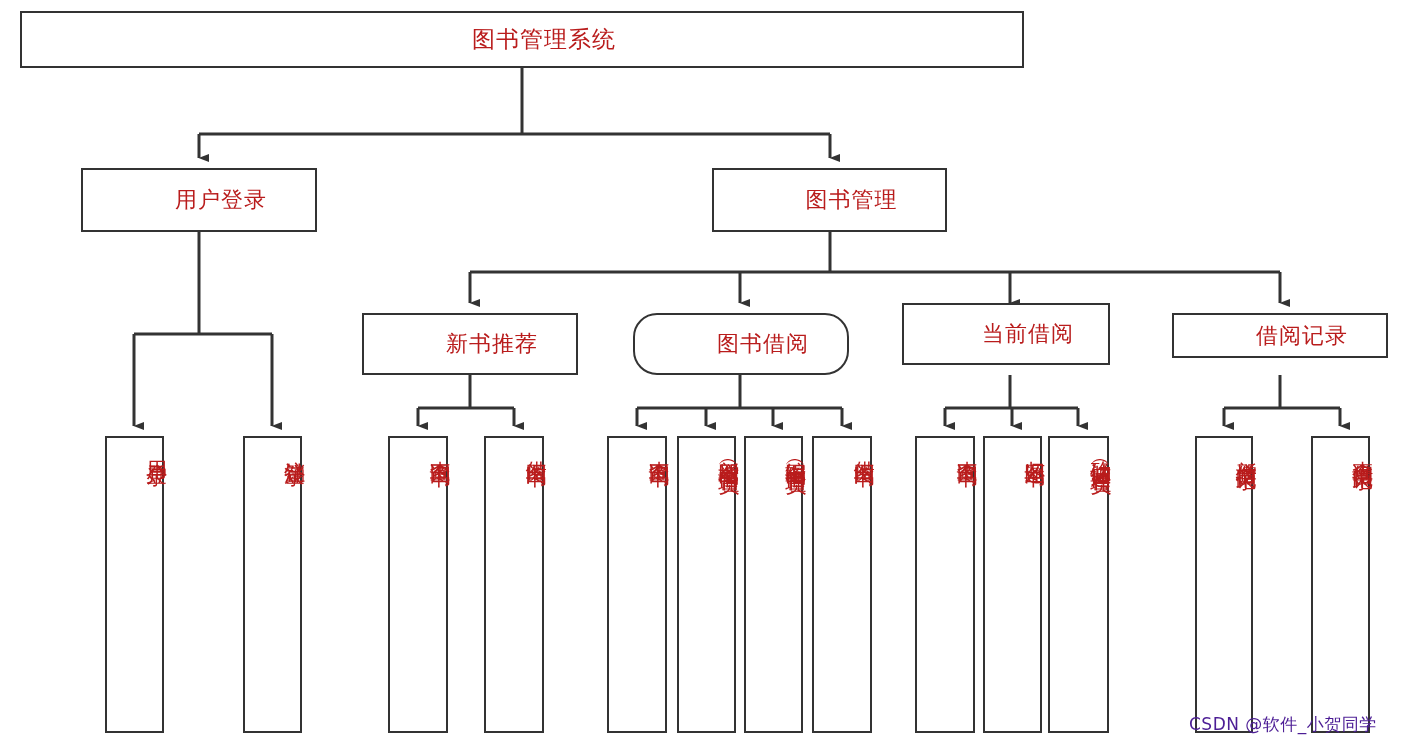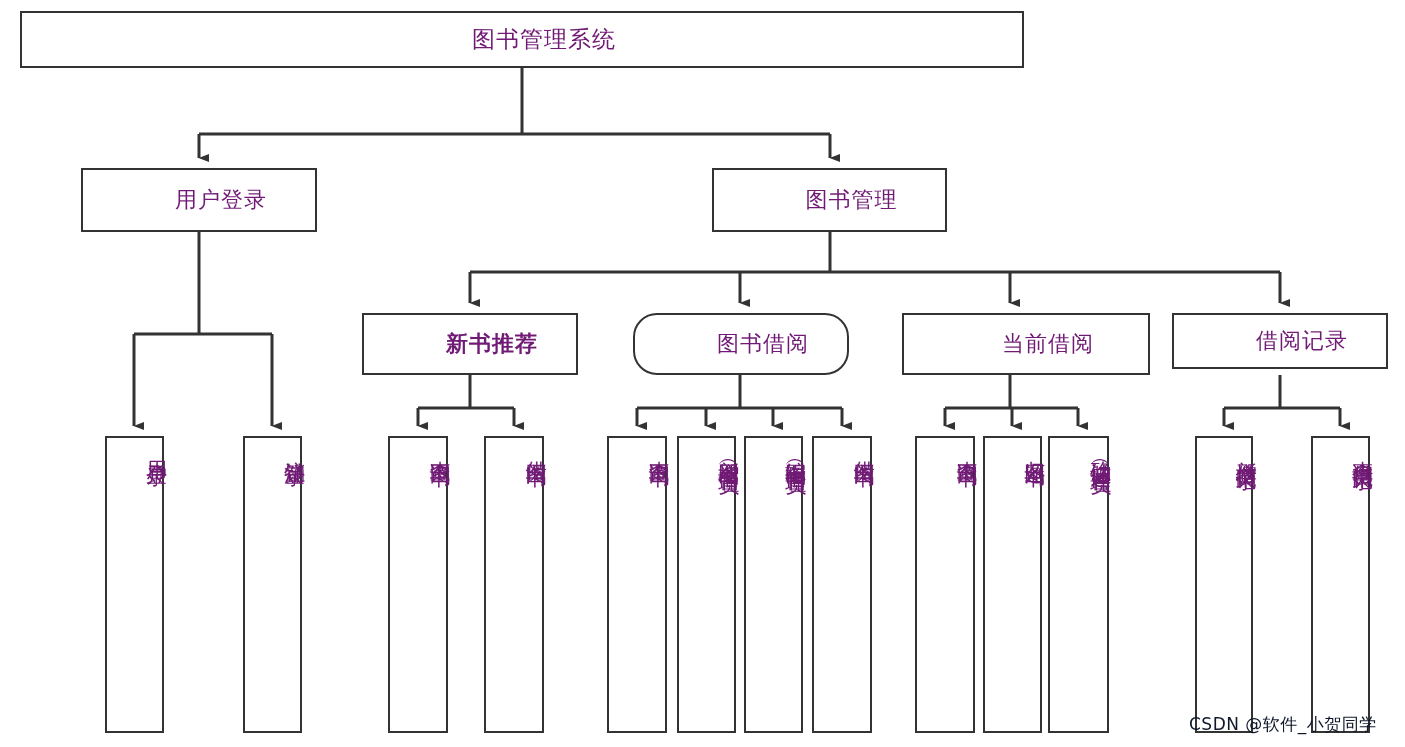--- a/index.html
+++ b/index.html
@@ -26,21 +26,21 @@
     pointer-events: none;
   }
   .node {
     position: absolute;
     box-sizing: border-box;
     background: #ffffff;
     border: 2.5px solid #333333;
     display: flex;
     align-items: center;
     justify-content: center;
-    color: #701a75;
+    color: #b91c1c;
     padding-left: 44px;
   }
   .node.h {
     font-size: 22px;
     letter-spacing: 1px;
   }
   .node.root {
     font-size: 23px;
     letter-spacing: 1px;
   }
@@ -56,21 +56,21 @@
     line-height: 1.06;
     letter-spacing: 2px;
     white-space: nowrap;
     display: block;
   }
   .watermark {
     position: absolute;
     left: 1189px;
     top: 713px;
     font-size: 17px;
-    color: #0f172a;
+    color: #4c1d95;
     letter-spacing: 0.5px;
     white-space: nowrap;
   }
 </style>
 </head>
 <body>
 
 <div id="canvas">
 
   <svg class="wires" viewBox="0 0 1405 747" xmlns="http://www.w3.org/2000/svg">
@@ -130,30 +130,30 @@
     <span>图书管理系统</span>
   </div>
 
   <div class="node h" style="left:81px; top:168px; width:236px; height:64px;">
     <span>用户登录</span>
   </div>
   <div class="node h" style="left:712px; top:168px; width:235px; height:64px;text-align:center;">
     <span>图书管理</span>
   </div>
 
-  <div class="node h" style="left:362px; top:313px; width:216px; height:62px;font-weight:bold;">
+  <div class="node h" style="left:362px; top:313px; width:216px; height:62px;">
     <span>新书推荐</span>
   </div>
   <div class="node h" style="left:633px; top:313px; width:216px; height:62px;border-radius:24px;">
     <span>图书借阅</span>
   </div>
-  <div class="node h" style="left:902px; top:313px; width:248px; height:62px;align-items:center;">
+  <div class="node h" style="left:902px; top:303px; width:208px; height:62px;align-items:center;">
     <span>当前借阅</span>
   </div>
-  <div class="node h" style="left:1172px; top:313px; width:216px; height:56px;">
+  <div class="node h" style="left:1172px; top:313px; width:216px; height:45px;">
     <span>借阅记录</span>
   </div>
 
   <div class="node leaf" style="left:105px; top:436px; width:59px; height:297px;">
     <span class="vtext">用户登录</span>
   </div>
   <div class="node leaf" style="left:243px; top:436px; width:59px; height:297px;">
     <span class="vtext">注销登录</span>
   </div>
 

